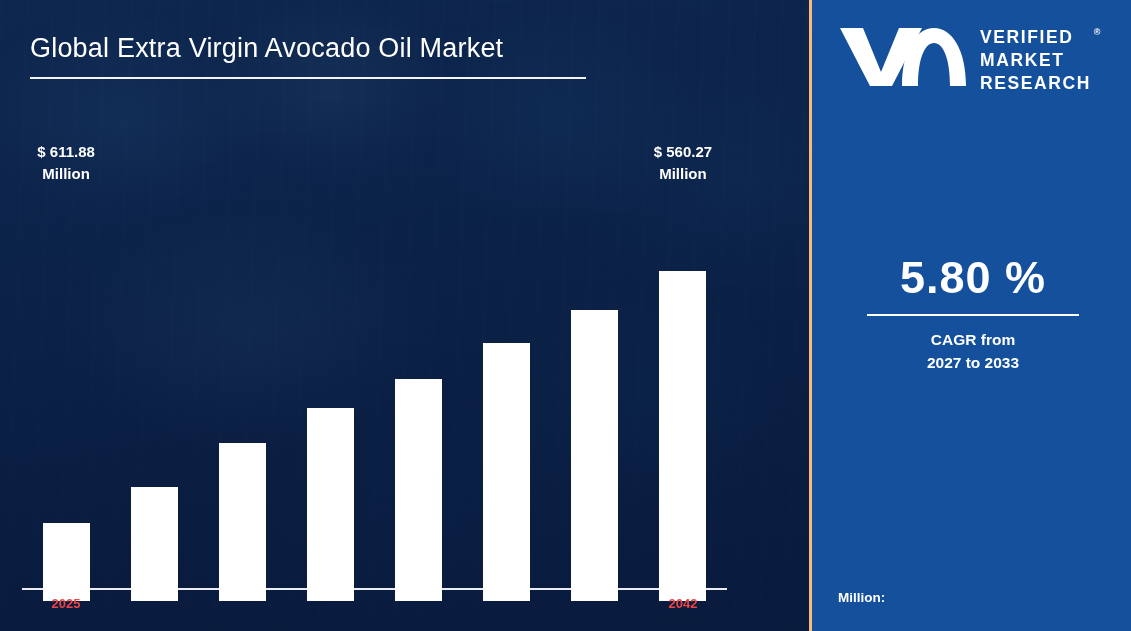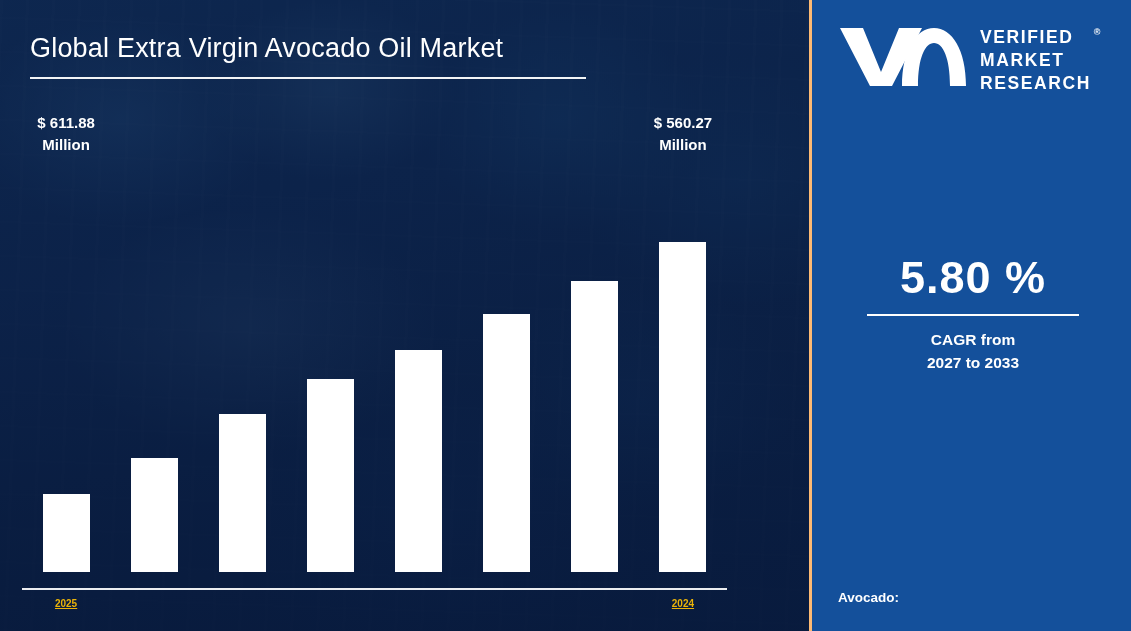--- a/index.html
+++ b/index.html
@@ -77,21 +77,21 @@
   }
   .axis-line {
     position: absolute;
     left: 22px; top: 588px;
     width: 705px; height: 2px;
     background: #ffffff;
     opacity: .92;
   }
   .bars {
     position: absolute;
-    left: 22px; top: 164px;
+    left: 22px; top: 193px;
     width: 705px; height: 408px;
     display: flex;
     align-items: flex-end;
   }
   .bar-slot {
     position: relative;
     flex: 1 1 0;
     height: 100%;
     display: flex;
     align-items: flex-end;
@@ -116,25 +116,24 @@
   }
   .tick-labels {
     position: absolute;
     left: 22px; top: 594px;
     width: 705px; height: 24px;
     display: flex;
   }
   .tick {
     flex: 1 1 0;
     text-align: center;
-    color: #eab308;
-    font-size: 10px;
+    color: #ef4444;
+    font-size: 13px;
     font-weight: 700;
     line-height: 20px;
-    text-decoration: underline;
   }
 
   
   .right-panel {
     position: relative;
     width: 322px; height: 631px;
     background: #14509b;
     border-left: 3px solid #fdba74;
   }
   .logo-block {
@@ -257,21 +256,21 @@
       <div class="axis-line"></div>
 
       <div class="tick-labels">
         <div class="tick">2025</div>
         <div class="tick"></div>
         <div class="tick"></div>
         <div class="tick"></div>
         <div class="tick"></div>
         <div class="tick"></div>
         <div class="tick"></div>
-        <div class="tick">2024</div>
+        <div class="tick">2042</div>
       </div>
     </div>
   </div>
 
   <div class="right-panel">
 
     <div class="logo-block">
       <span class="vmr-mark">
         <svg width="132" height="66" viewBox="0 0 132 66" aria-hidden="true">
           <path d="M4 6 L27 6 L45 50 L63 6 L86 6 L56 64 L34 64 Z" fill="#ffffff"></path>
@@ -287,17 +286,17 @@
     </div>
 
     <div class="cagr-block">
       <div class="cagr-value">5.80 %</div>
       <div class="cagr-rule"></div>
       <div class="cagr-caption">CAGR from
 2027 to 2033</div>
     </div>
 
     <div class="source-block">
-      <div>Avocado:</div>
+      <div>Million:</div>
     </div>
 
   </div>
 </div>
 
 </body></html>

